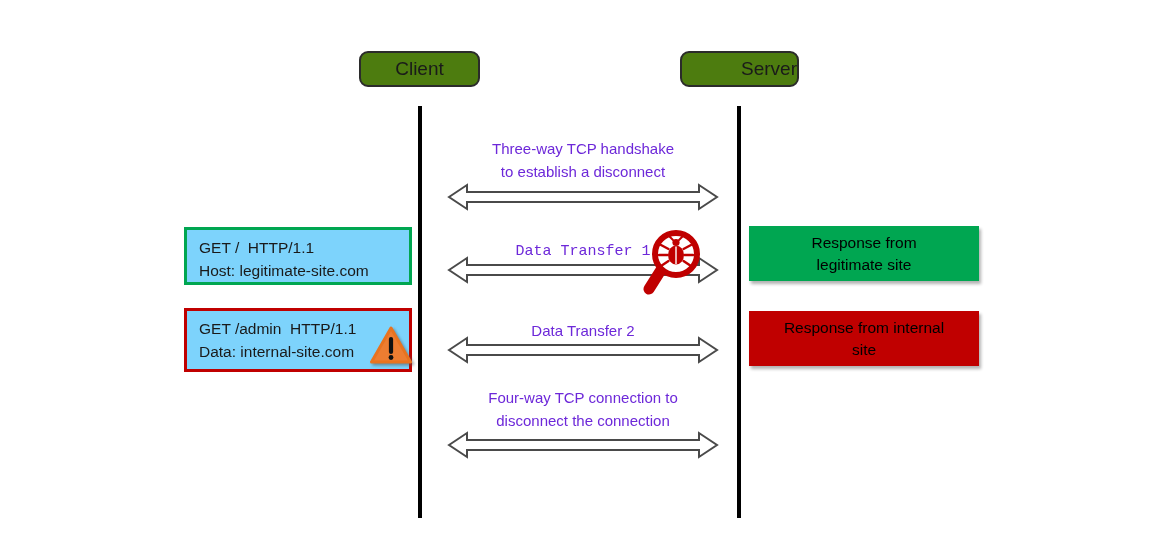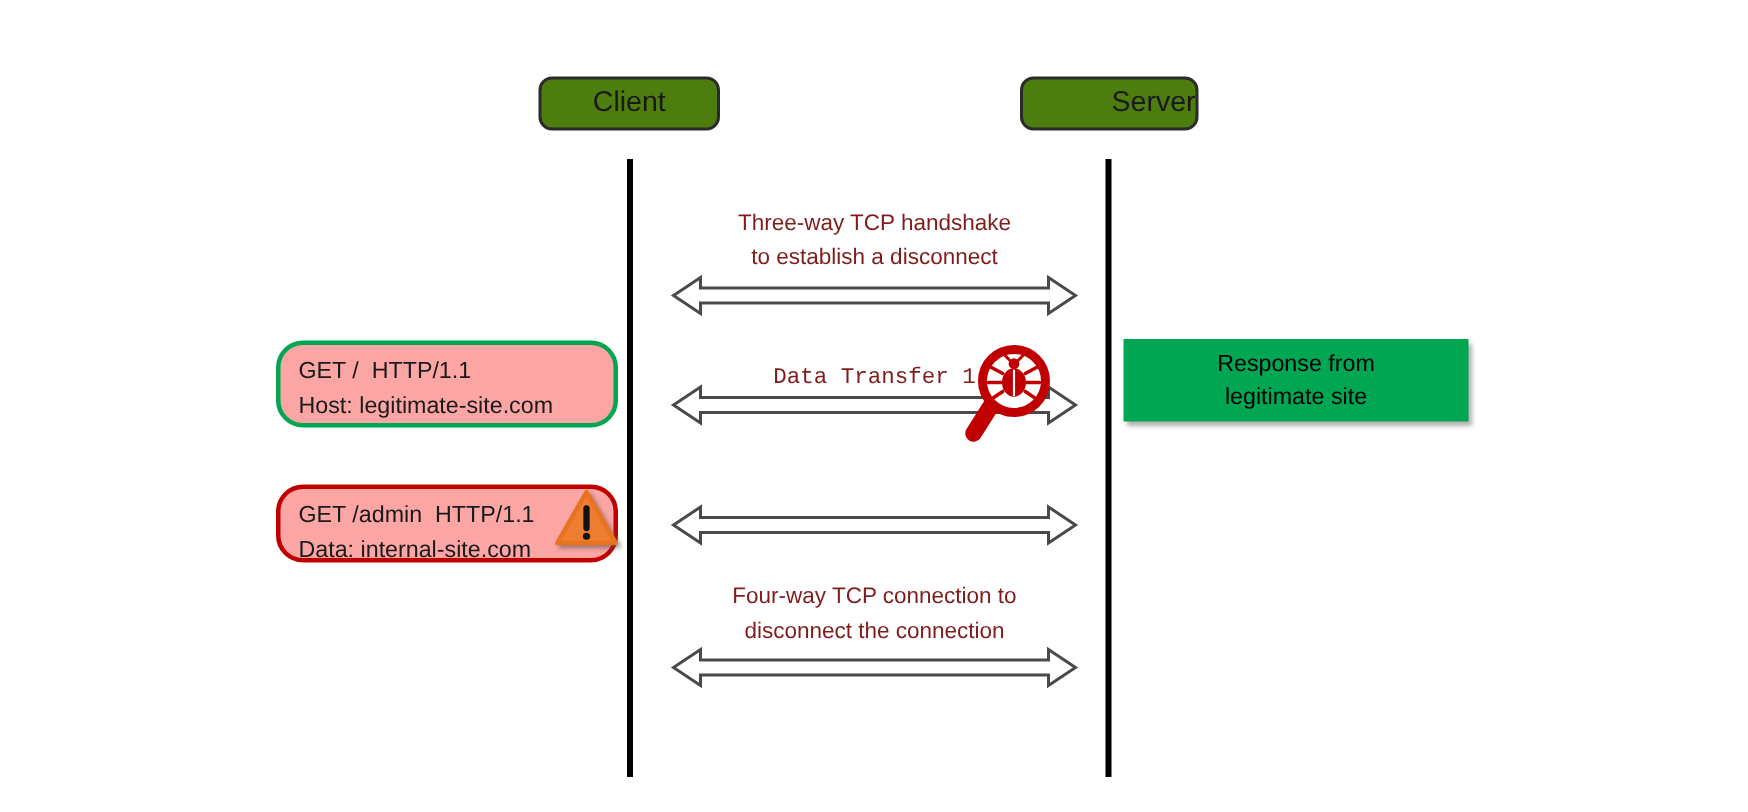--- a/index.html
+++ b/index.html
@@ -42,48 +42,47 @@
   .lifeline-server { left: 737px; }
 
   
   .msg-label {
     position: absolute;
     left: 447px;
     width: 272px;
     text-align: center;
     font-size: 15px;
     line-height: 23px;
-    color: #7f1d1d;
+    color: #6d28d9;
   }
   .msg1-label { top: 137px; }
   .msg2-label { top: 240px; font-family: Liberation Mono, monospace; }
   .msg3-label { top: 319px; }
   .msg4-label { top: 386px; }
 
   
   .msg-arrow { position: absolute; left: 447px; width: 272px; height: 28px; }
   .msg1-arrow { top: 183px; }
   .msg2-arrow { top: 256px; }
   .msg3-arrow { top: 336px; }
   .msg4-arrow { top: 431px; }
 
   
   .req-box {
     position: absolute;
     left: 184px;
     width: 228px;
-    background: #fca5a5;
+    background: #7dd3fc;
     box-sizing: border-box;
     padding: 6px 8px 6px 12px;
     font-size: 15.5px;
     line-height: 23px;
-    border-radius: 18px;
   }
   .req-legitimate { top: 227px; height: 58px; border: 3px solid #00A651; }
-  .req-suspicious { top: 323px; height: 52px; border: 3px solid #C00000; }
+  .req-suspicious { top: 308px; height: 64px; border: 3px solid #C00000; }
   .req-line { white-space: pre; display: block; }
 
   
   .resp-box {
     position: absolute;
     left: 749px;
     width: 230px;
     height: 55px;
     display: flex;
     align-items: center;
@@ -150,20 +149,23 @@
       <line x1="26.5" y1="26" x2="19" y2="22" stroke-width="2.4" stroke-linecap="round"></line>
       <line x1="25.5" y1="32" x2="17" y2="32" stroke-width="2.4" stroke-linecap="round"></line>
       <line x1="26.5" y1="38" x2="19" y2="43" stroke-width="2.4" stroke-linecap="round"></line>
       <line x1="41.5" y1="26" x2="49" y2="22" stroke-width="2.4" stroke-linecap="round"></line>
       <line x1="42.5" y1="32" x2="51" y2="32" stroke-width="2.4" stroke-linecap="round"></line>
       <line x1="41.5" y1="38" x2="49" y2="43" stroke-width="2.4" stroke-linecap="round"></line>
       <line x1="34" y1="23.5" x2="34" y2="41" stroke="#ffffff" stroke-width="1.4"></line>
     </g>
   </svg>
 
+  <div class="msg-label msg3-label">
+    <div>Data Transfer 2</div>
+  </div>
   <svg class="msg-arrow msg3-arrow" viewBox="0 0 272 28">
     <path d="M2,14 L20,2 L20,9 L252,9 L252,2 L270,14 L252,26 L252,19 L20,19 L20,26 Z" fill="#ffffff" stroke="#4A4A4A" stroke-width="2" stroke-linejoin="miter"></path>
   </svg>
 
   <div class="msg-label msg4-label">
     <div>Four-way TCP connection to</div>
     <div>disconnect the connection</div>
   </div>
   <svg class="msg-arrow msg4-arrow" viewBox="0 0 272 28">
     <path d="M2,14 L20,2 L20,9 L252,9 L252,2 L270,14 L252,26 L252,19 L20,19 L20,26 Z" fill="#ffffff" stroke="#4A4A4A" stroke-width="2" stroke-linejoin="miter"></path>
@@ -181,14 +183,17 @@
 
   <svg class="warning-triangle" viewBox="0 0 44 41">
     <path d="M22,3 L41.5,37 L2.5,37 Z" fill="#ED7D31" stroke="#E8731F" stroke-width="3" stroke-linejoin="round"></path>
     <line x1="22" y1="14" x2="22" y2="27" stroke="#111111" stroke-width="4.2" stroke-linecap="round"></line>
     <circle cx="22" cy="32.5" r="2.4" fill="#111111"></circle>
   </svg>
 
   <div class="resp-box resp-legitimate">
     <span>Response from legitimate site</span>
   </div>
+  <div class="resp-box resp-internal">
+    <span>Response from internal site</span>
+  </div>
 
 </div>
 
 </body></html>

